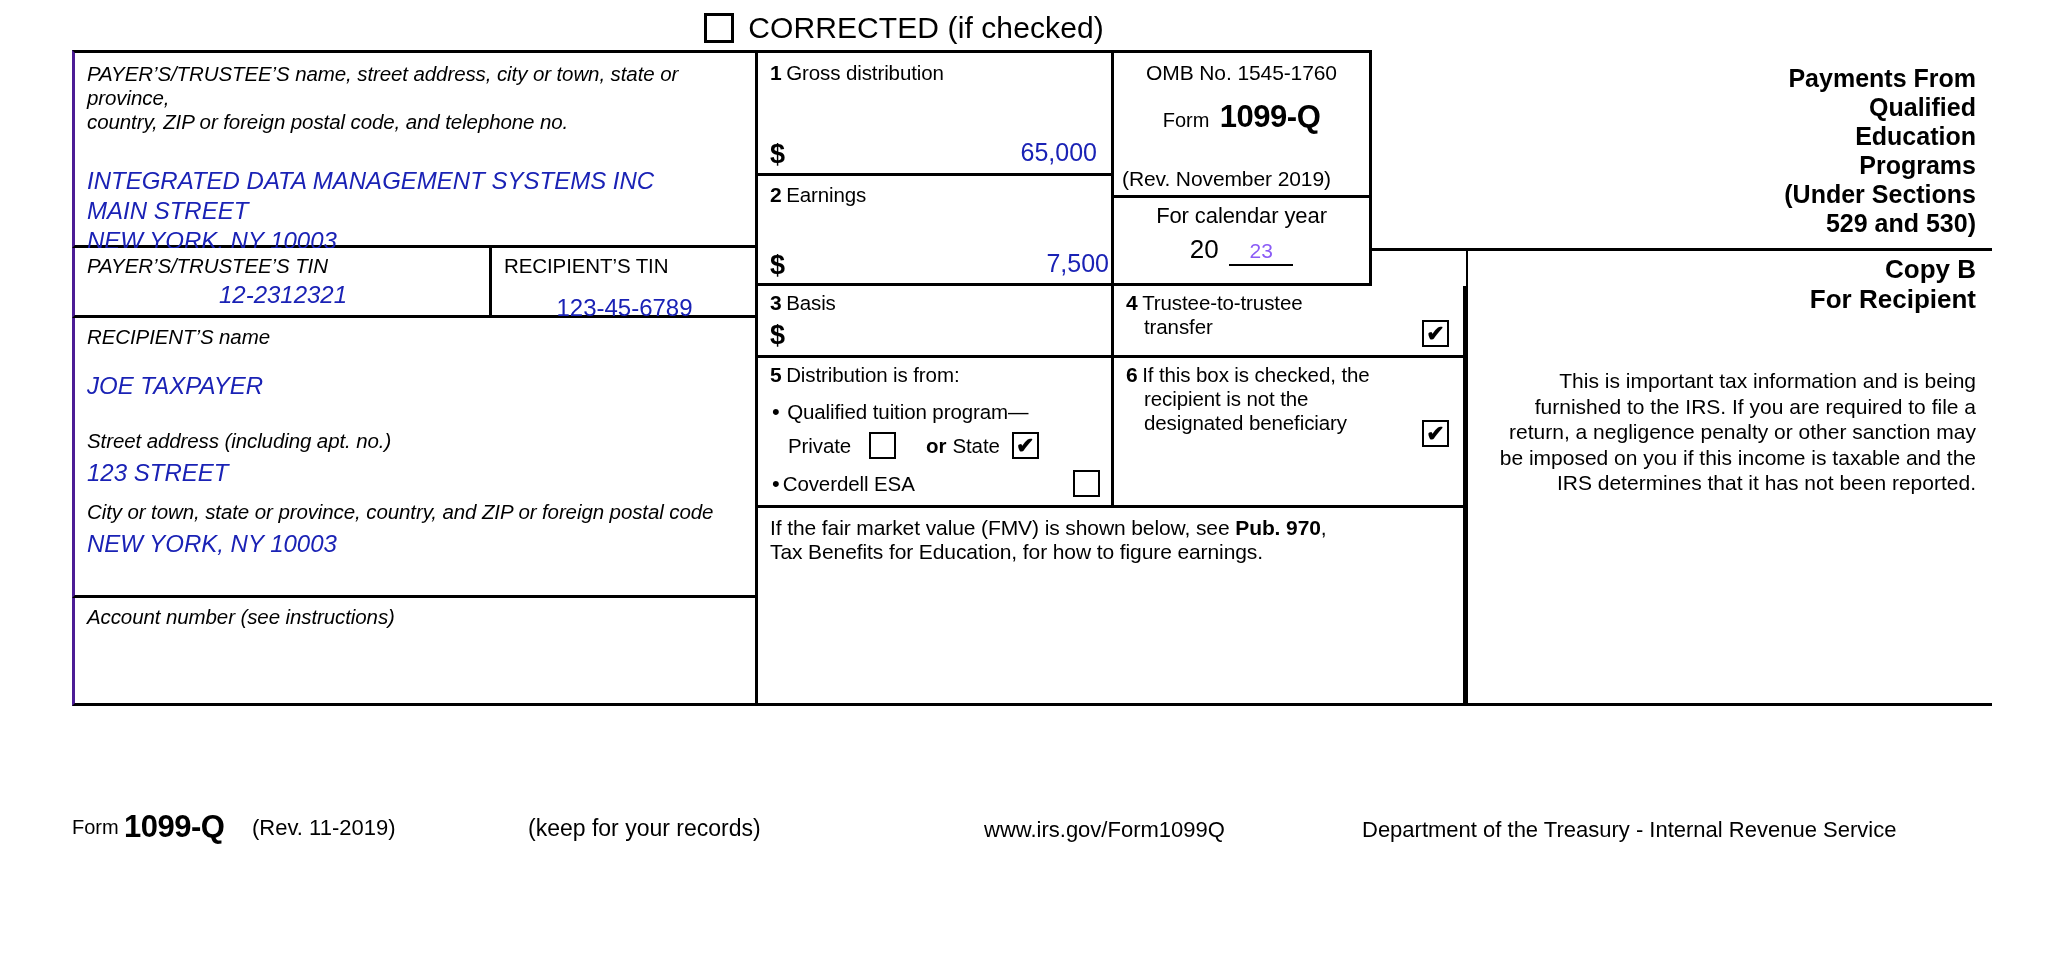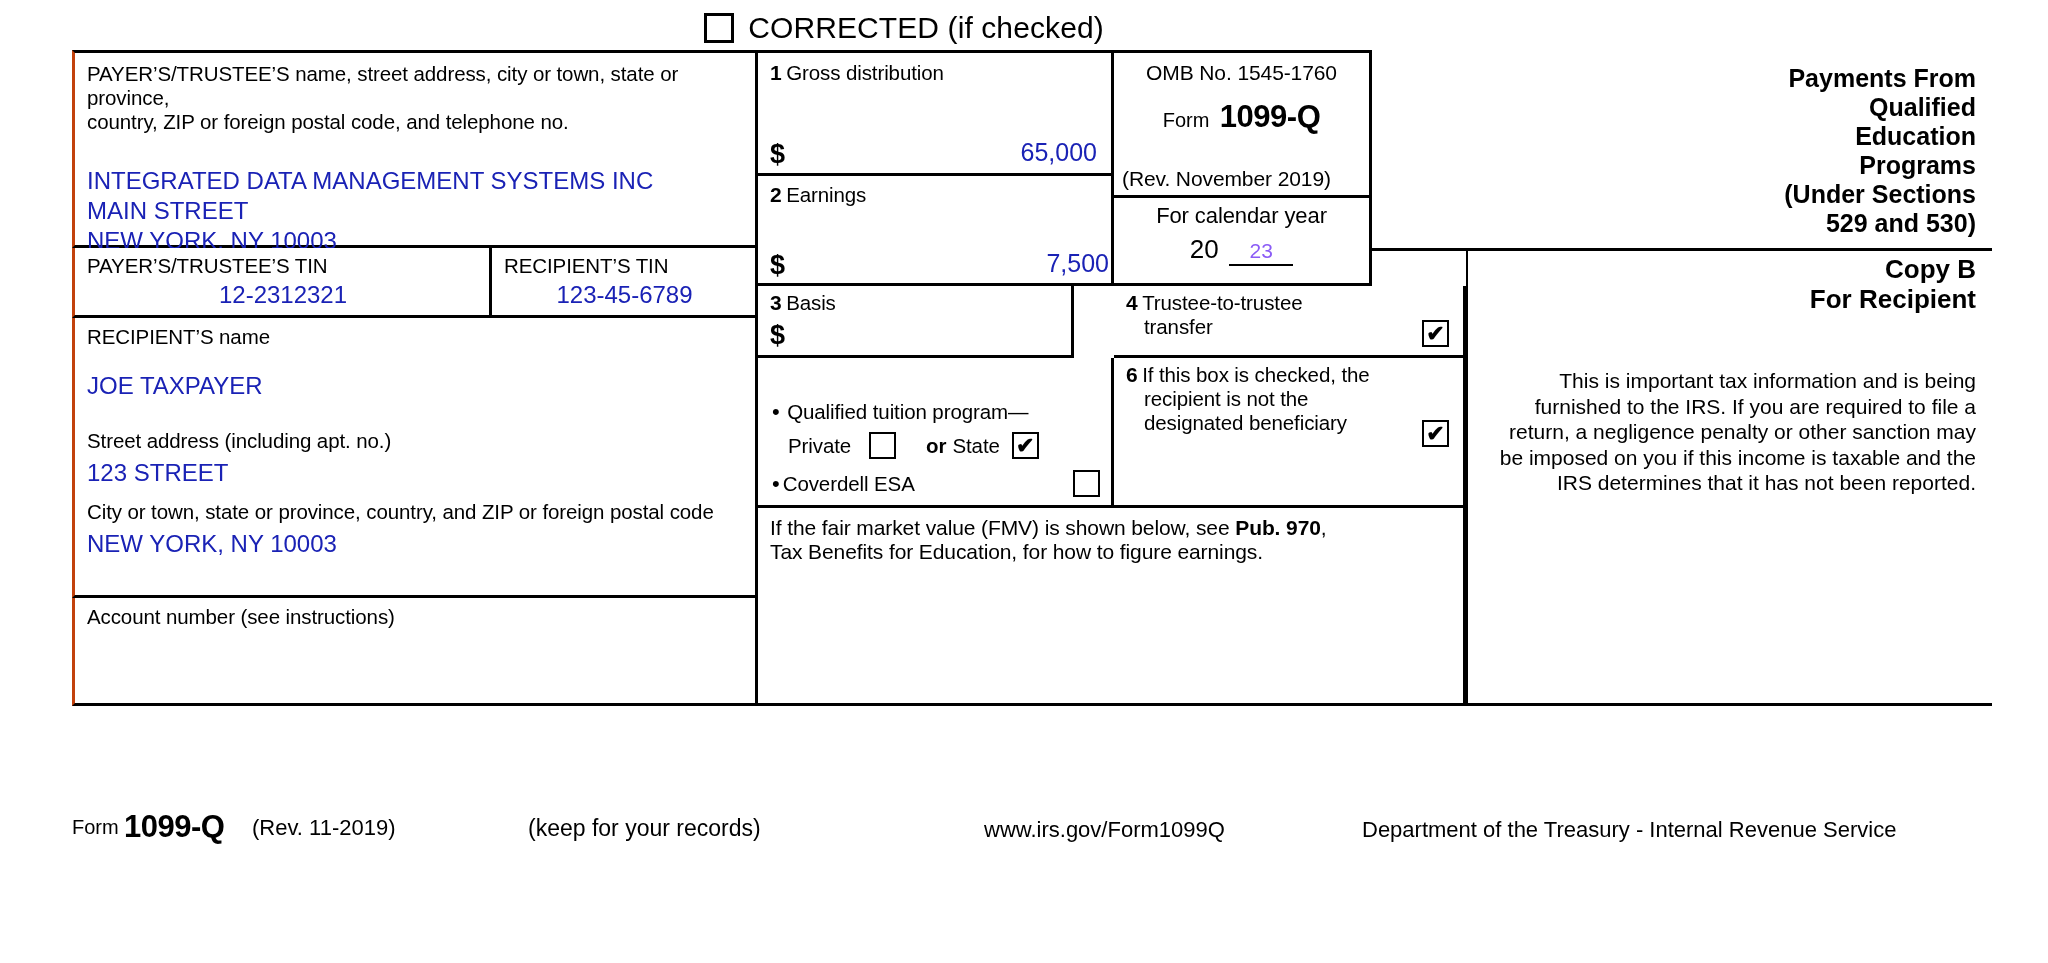--- a/index.html
+++ b/index.html
@@ -59,21 +59,21 @@
     height: 756px;
   }
 
   .cell {
     position: absolute;
     box-sizing: border-box;
     background: #fff;
   }
   .bt { border-top: 3px solid #000; }
   .bb { border-bottom: 3px solid #000; }
-  .bl { border-left: 3px solid #c2410c; }
+  .bl { border-left: 3px solid #4c1d95; font-style: italic; }
   .br { border-right: 3px solid #000; }
   .bl-thin { border-left: 2px solid #000; }
 
   .cap {
     font-size: 20.5px;
     line-height: 24px;
     letter-spacing: -0.1px;
   }
   .boxnum {
     font-weight: bold;
@@ -245,25 +245,25 @@
     <div class="cell bl br bb" style="left:0; top:198px; width:420px; height:70px;">
       <div class="pad" style="padding-top:6px;">
         <div class="cap">PAYER’S/TRUSTEE’S TIN</div>
         <div class="val" style="text-align:center; margin-top:2px;">12-2312321</div>
       </div>
     </div>
 
     <div class="cell br bb" style="left:420px; top:198px; width:266px; height:70px;">
       <div class="pad" style="padding-top:6px;">
         <div class="cap">RECIPIENT’S TIN</div>
-        <div class="val" style="text-align:center; margin-top:2px;">123-45-6789</div>
-      </div>
-    </div>
-
-    <div class="cell br bb" style="left:686px; top:236px; width:316px; height:72px;">
+        <div class="val" style="text-align:center; margin-top:15px;">123-45-6789</div>
+      </div>
+    </div>
+
+    <div class="cell br bb" style="left:686px; top:236px; width:356px; height:72px;">
       <div class="pad" style="padding-top:5px;">
         <span class="boxnum">3</span>
         <span class="cap">Basis</span>
       </div>
       <div style="position:absolute; left:12px; bottom:6px;" class="dollar">$</div>
       <div style="position:absolute; right:14px; bottom:7px;" class="money"></div>
     </div>
 
     <div class="cell br bb" style="left:1042px; top:236px; width:352px; height:72px;">
       <div class="pad" style="padding-top:5px;">
@@ -295,20 +295,24 @@
     </div>
 
     <div class="cell bl br bb" style="left:0; top:548px; width:686px; height:108px;">
       <div class="pad" style="padding-top:7px;">
         <div class="cap">Account number (see instructions)</div>
         <div class="val" style="margin-top:6px;"></div>
       </div>
     </div>
 
     <div class="cell br bb" style="left:686px; top:308px; width:356px; height:150px;">
+      <div class="pad" style="padding-top:5px;">
+        <span class="boxnum">5</span>
+        <span class="cap">Distribution is from:</span>
+      </div>
       <div style="position:absolute; left:14px; top:42px; white-space:nowrap;">
         <span class="bulletdot">•</span>
         <span class="cap" style="margin-left:3px;">Qualified tuition program—</span>
       </div>
       <div style="position:absolute; left:30px; top:74px; white-space:nowrap; display:flex; align-items:center;">
         <span class="cap">Private</span>
         <span class="ckbox" style="margin-left:18px;"></span>
         <span class="cap" style="margin-left:30px; font-weight:bold;">or</span>
         <span class="cap" style="margin-left:6px;">State</span>
         <span class="ckbox checked" style="margin-left:12px;"></span>

